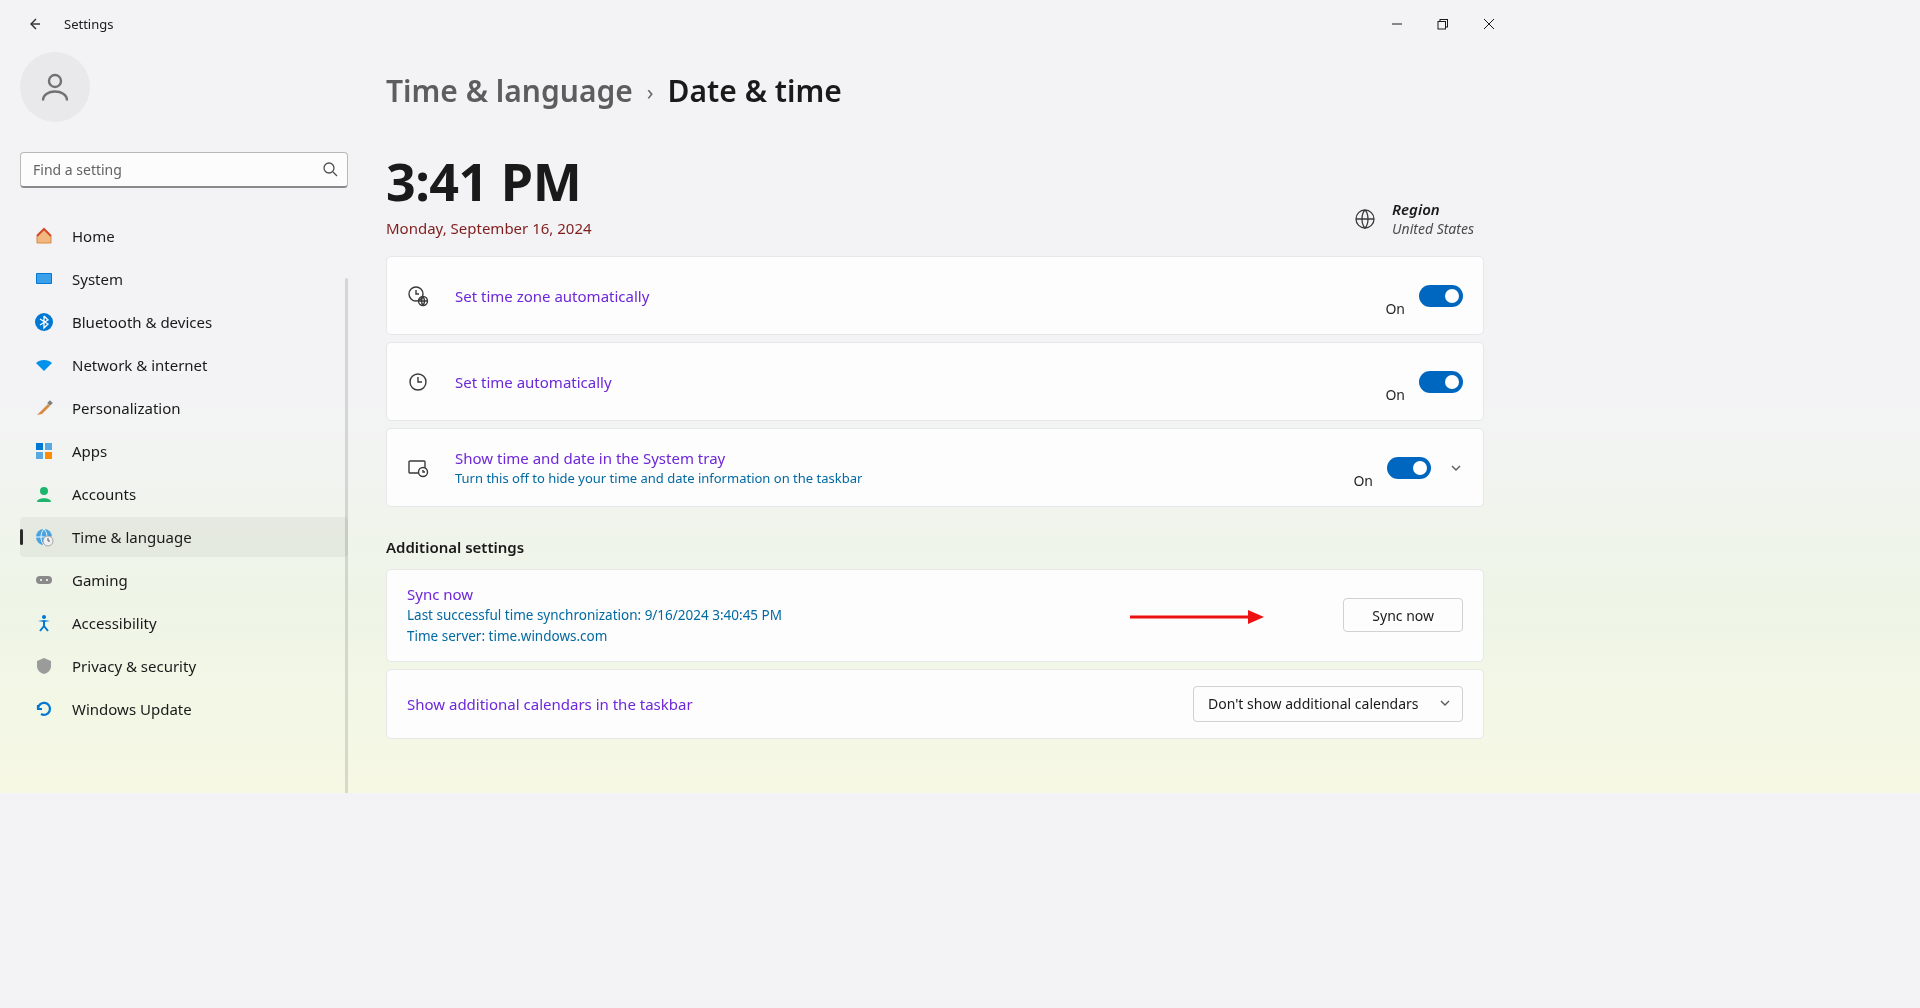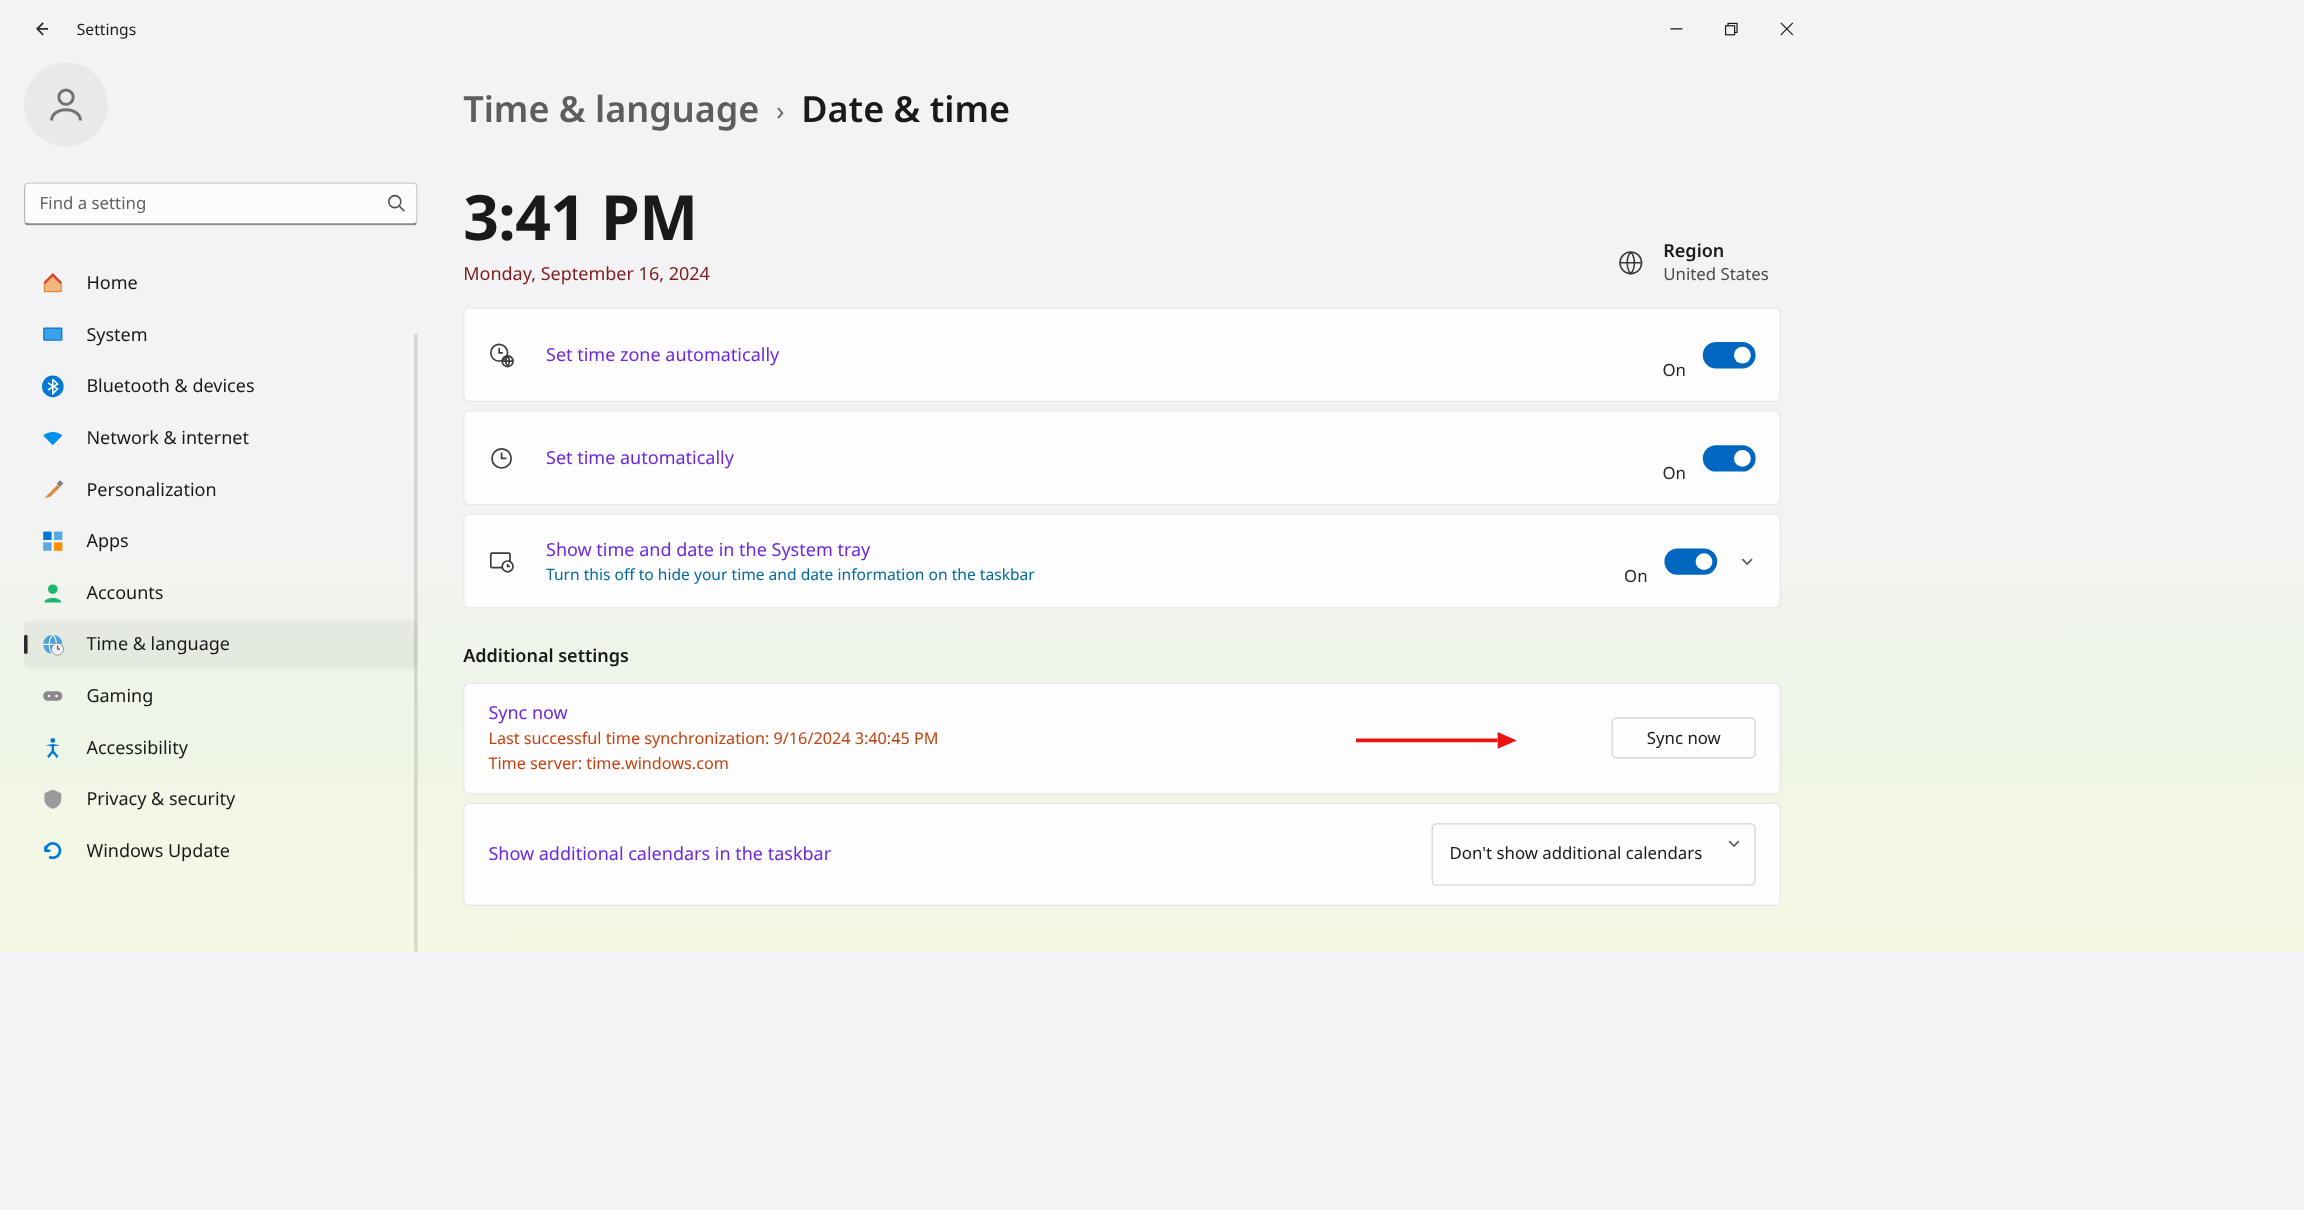--- a/index.html
+++ b/index.html
@@ -39,43 +39,43 @@
 
 
 .breadcrumb { display:flex; align-items:baseline; gap:14px; margin-top:4px; }
 .breadcrumb .bc-parent { font-size:30px; font-weight:600; color:#5d5d5d; }
 .breadcrumb .bc-sep { font-size:22px; color:#6a6a6a; font-weight:400; position:relative; top:-2px; }
 .breadcrumb .bc-current { font-size:30px; font-weight:600; color:#1a1a1a; }
 
 .time-row { display:flex; justify-content:space-between; align-items:flex-end; margin-top:34px; margin-bottom:18px; }
 .time-block .time { font-size:52px; font-weight:700; letter-spacing:-.5px; }
 .time-block .date { font-size:15px; color:#7f1d1d; margin-top:2px; }
-.region-block { display:flex; align-items:center; gap:16px; padding-right:10px; }
+.region-block { display:flex; align-items:center; gap:16px; padding-right:10px;font-style:italic; }
 .region-text .region-label { font-size:15px; font-weight:600; }
 .region-text .region-value { font-size:14px; color:#4c4c4c;text-align:right; }
 
 .card { background:#fdfdfe; border:1px solid #e7e7e9; border-radius:5px; margin-bottom:7px; display:flex; align-items:center; padding:16px 20px; }
 .card .card-icon { width:22px; margin-right:26px; color:#3e3e3e; display:flex; align-items:center; justify-content:center; }
 .card .card-body { flex:1; }
 .card .card-title { font-size:15px; color:#6d28d9; }
 .card .card-sub { font-size:13px; color:#0369a1; margin-top:1px; }
 .card .card-actions { display:flex; align-items:center; gap:14px; }
 .state-label { font-size:14px; color:#262626;margin-top:26px; }
 .toggle { width:44px; height:22px; border-radius:11px; background:#0067c0; position:relative; padding:3px; }
 .toggle .knob { width:14px; height:14px; border-radius:50%; background:#fff; position:absolute; right:4px; top:4px; }
 .chevron { color:#5a5a5a; margin-left:4px; }
 
 .section-heading { font-size:15px; font-weight:600; margin-top:30px; margin-bottom:12px; }
 
 .sync-card .card-title { font-size:15px; }
-.sync-card .card-sub { font-size:13.5px; color:#c2410c; line-height:1.5; }
+.sync-card .card-sub { font-size:13.5px; color:#0369a1; line-height:1.5; }
 
 .btn { height:34px; padding:0 28px; border:1px solid #d1d1d3; background:#fdfdfe; border-radius:4px; font-size:14px; color:#1a1a1a; display:flex; align-items:center; }
 
-.select { height:52px; padding:0 36px 0 14px; border:1px solid #d1d1d3; background:#fdfdfe; border-radius:4px; font-size:14px; position:relative; display:flex; align-items:center; min-width:270px; }
+.select { height:36px; padding:0 36px 0 14px; border:1px solid #d1d1d3; background:#fdfdfe; border-radius:4px; font-size:14px; position:relative; display:flex; align-items:center; min-width:270px; }
 .select .chev { position:absolute; right:10px; top:9px; color:#5a5a5a; }
 
 
 .annotation-arrow { position:absolute; pointer-events:none; }
 
 
 svg { display:block; }
 </style>
 </head>
 <body>

